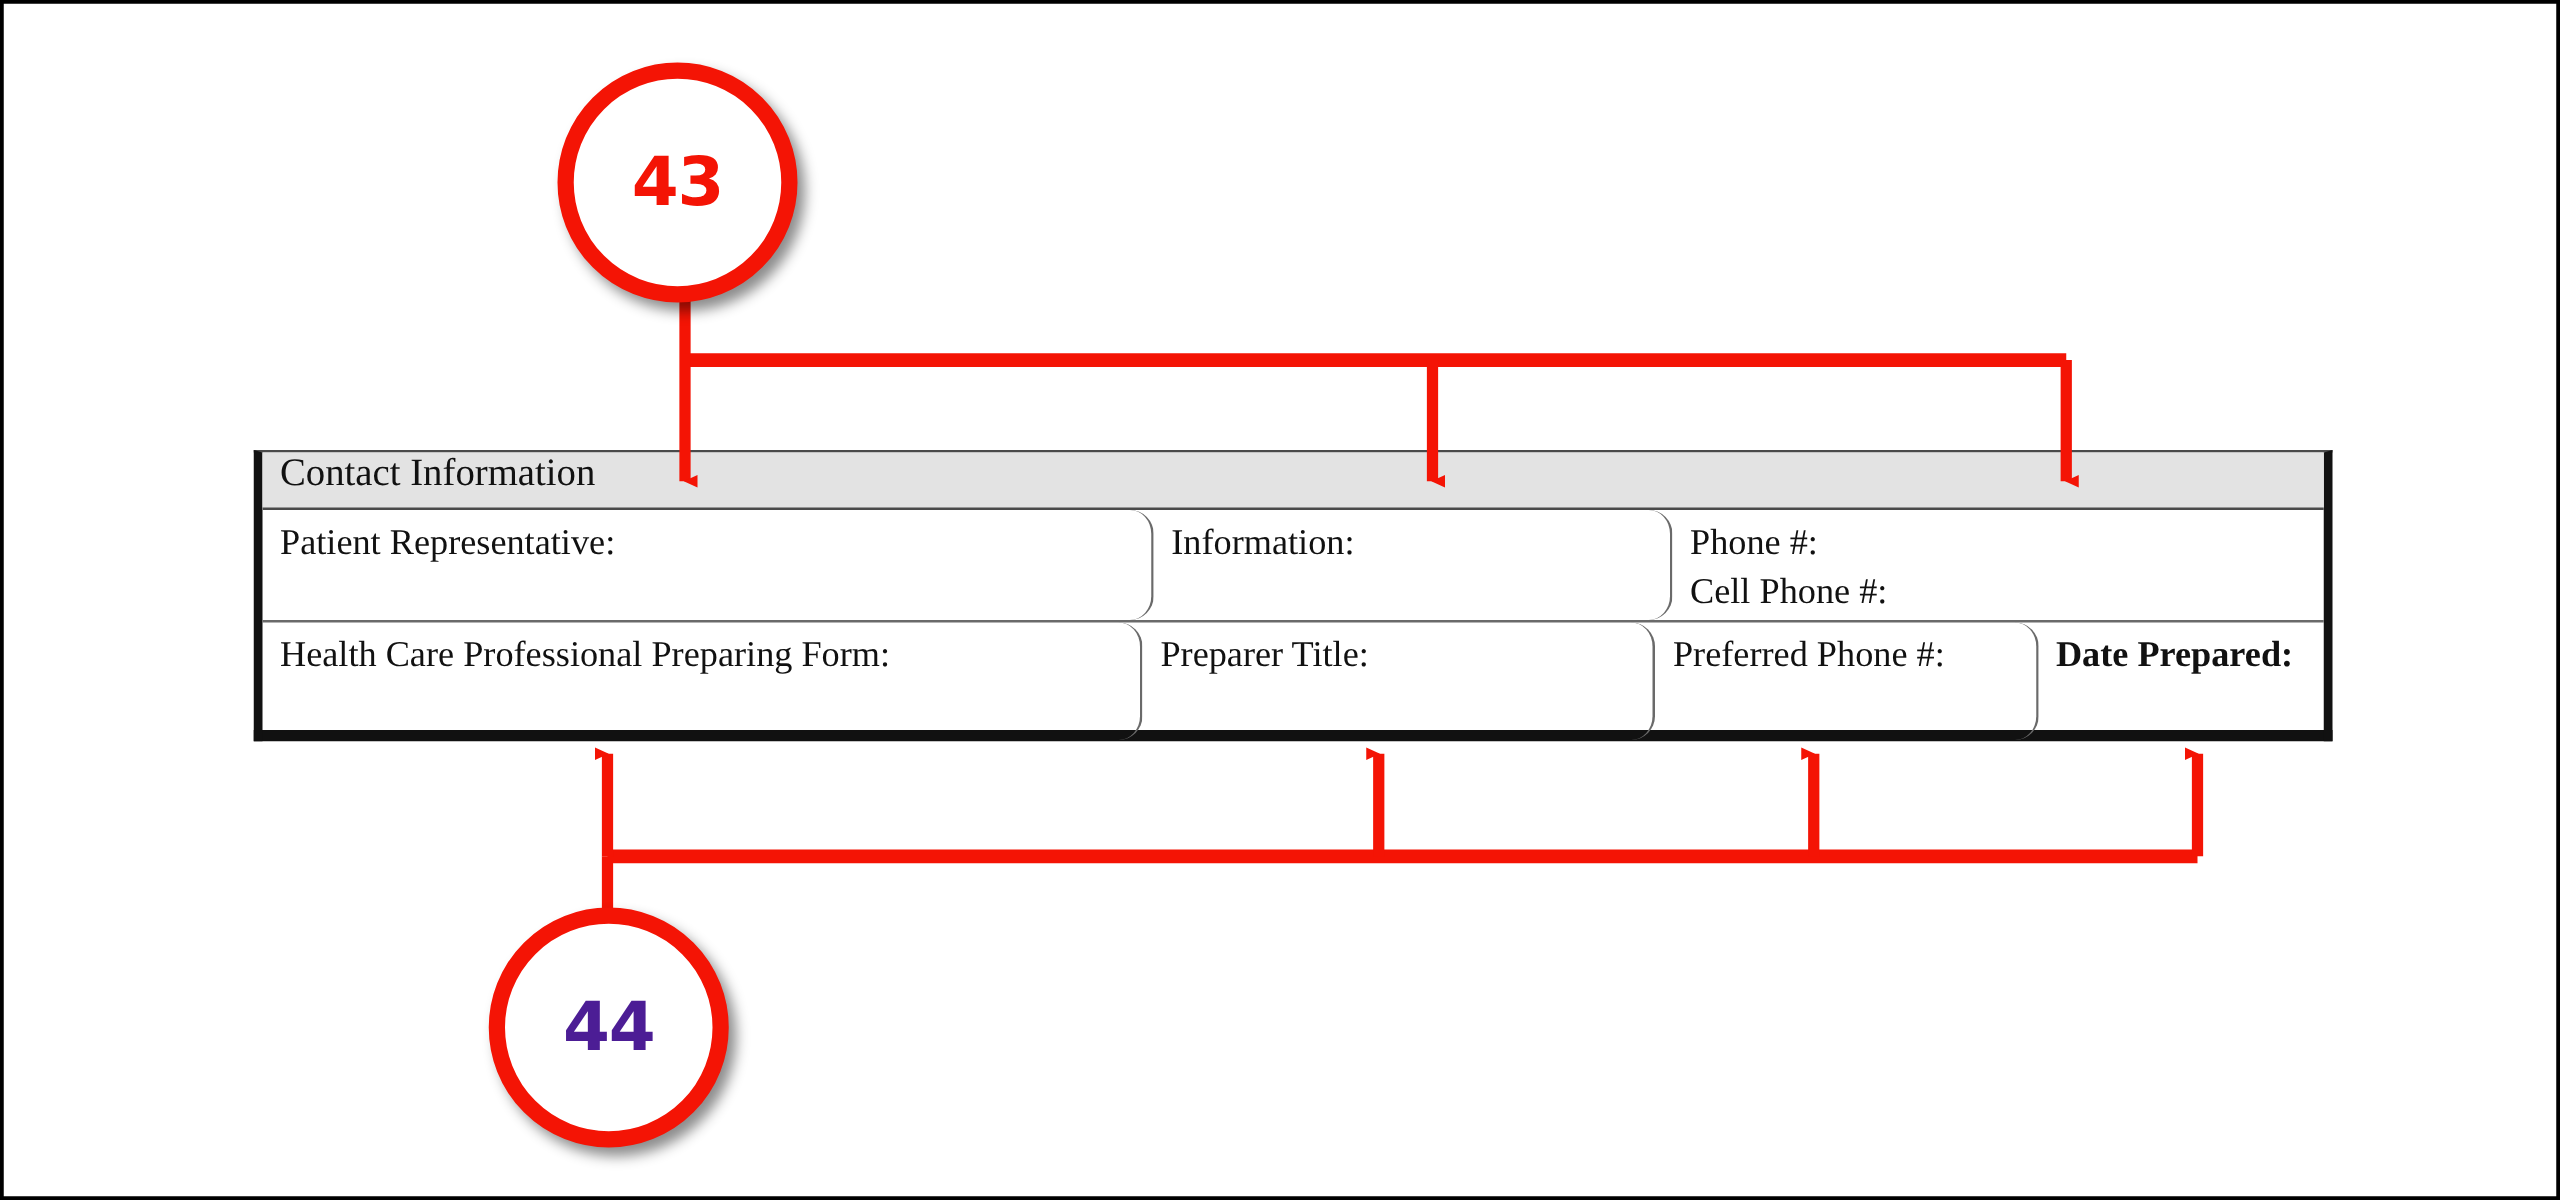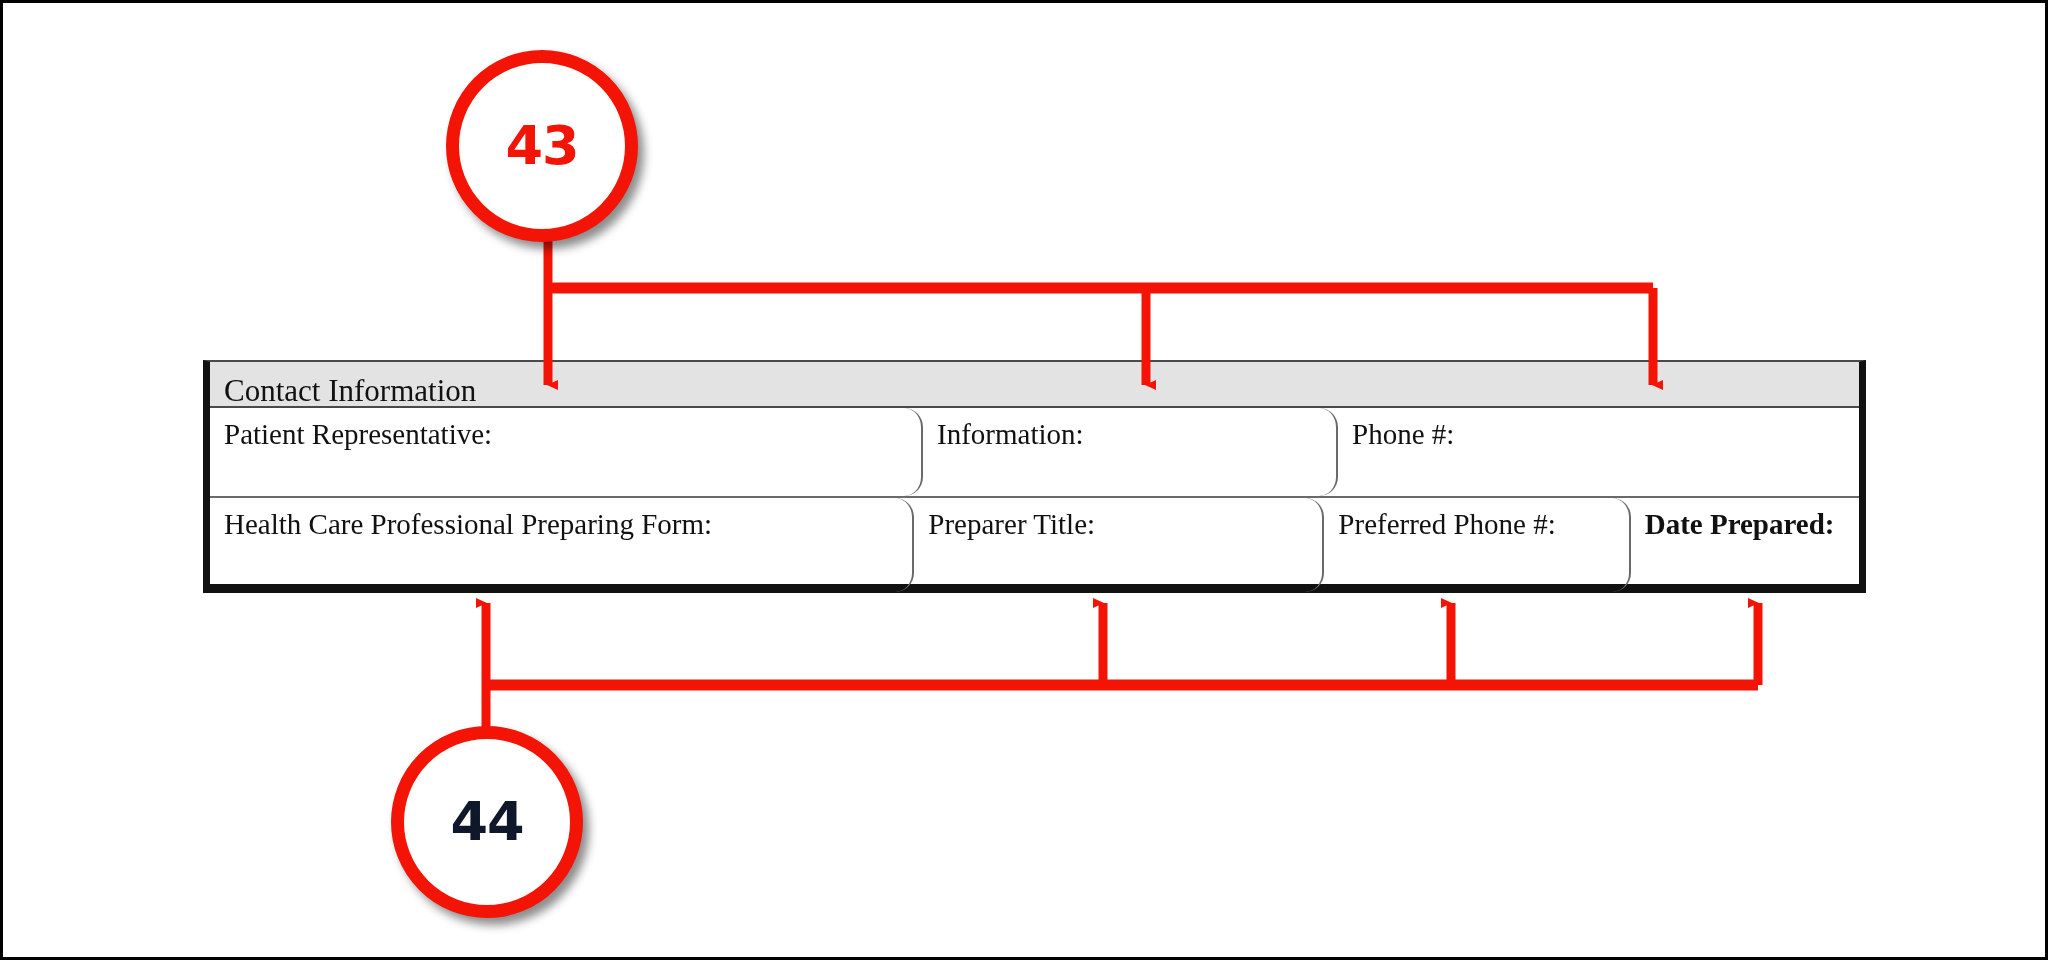--- a/index.html
+++ b/index.html
@@ -43,21 +43,21 @@
     display: flex;
     box-sizing: border-box;
     width: 100%;
   }
 
   
   #section-header-row {
     height: 46px;
     background: #e3e3e3;
     border-bottom: 2px solid #4a4a4a;
-    align-items: flex-end;
+    align-items: flex-start;
   }
   #section-header-title {
     font-size: 31px;
     line-height: 1;
     color: #111111;
     padding-left: 14px;
     white-space: nowrap;
   }
 
   
@@ -131,21 +131,21 @@
   }
   #callout-43 .callout-num { color: #f41405; }
 
   #callout-44 {
     left: 388px;
     top: 723px;
     width: 192px;
     height: 192px;
     border: 13px solid #f41405;
   }
-  #callout-44 .callout-num { color: #0f172a; }
+  #callout-44 .callout-num { color: #4c1d95; }
 </style>
 </head>
 <body>
 
 <div id="page">
 
   <div id="form-table">
 
     <div id="section-header-row" class="tbl-row">
       <div id="section-header-title">Contact Information</div>
@@ -153,20 +153,21 @@
 
     <div id="data-row-1" class="tbl-row">
       <div class="cell col-a">
         <div class="cell-label">Patient Representative:</div>
       </div>
       <div class="cell col-b">
         <div class="cell-label">Information:</div>
       </div>
       <div class="cell col-c-wide last">
         <div class="cell-label">Phone #:</div>
+        <div class="cell-label">Cell Phone #:</div>
       </div>
     </div>
 
     <div id="data-row-2" class="tbl-row">
       <div class="cell col-a">
         <div class="cell-label">Health Care Professional Preparing Form:</div>
       </div>
       <div class="cell col-b">
         <div class="cell-label">Preparer Title:</div>
       </div>

